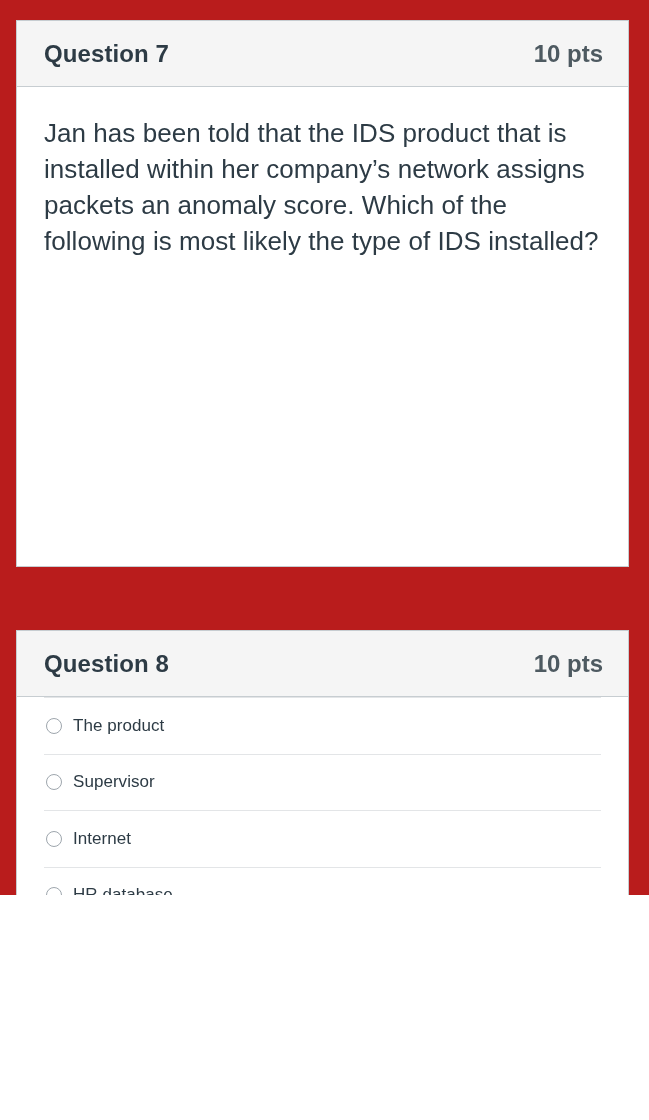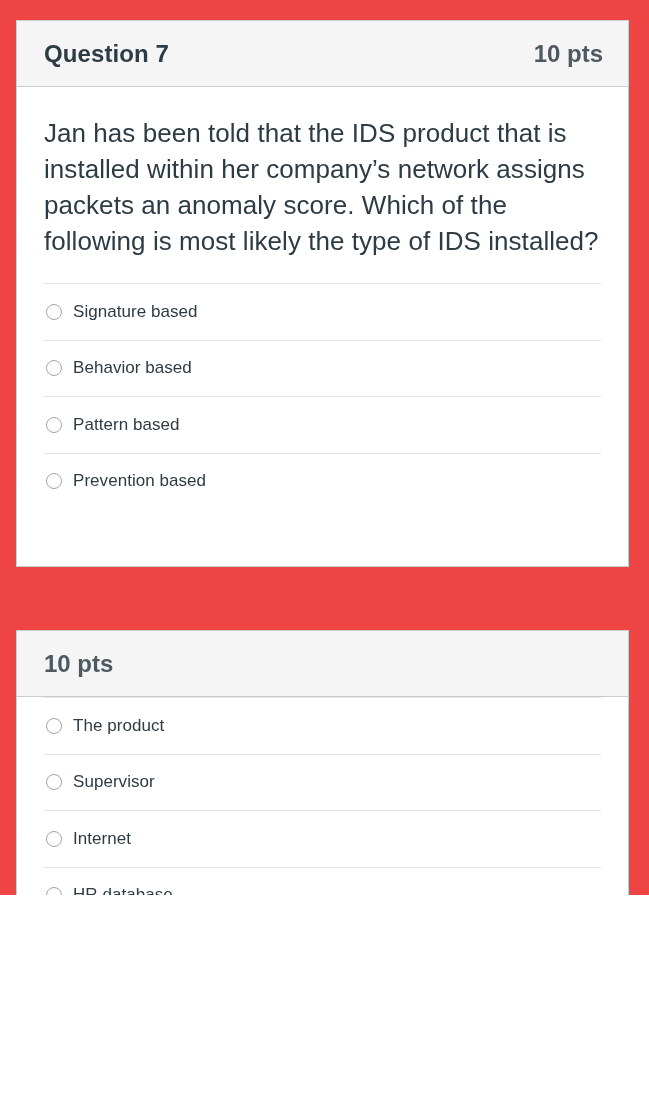--- a/index.html
+++ b/index.html
@@ -9,21 +9,21 @@
     background: #ffffff;
     width: 649px;
     height: 1120px;
     font-family: "Liberation Sans", sans-serif;
     -webkit-font-smoothing: antialiased;
   }
   .page {
     position: relative;
     width: 649px;
     height: 895px;
-    background: #ef4444;
+    background: #b91c1c;
     overflow: hidden;
   }
   .question-card {
     position: absolute;
     left: 16px;
     width: 613px;
     background: #ffffff;
     border: 1px solid #c7cdd1;
   }
   #card-q7 { top: 20px; height: 547px; }
@@ -100,44 +100,26 @@
 
 <div class="page">
 
   <div class="question-card" id="card-q7">
     <div class="card-header">
       <span class="question-name">Question 7</span>
       <span class="question-points">10 pts</span>
     </div>
     <div class="card-body">
       <div class="question-text">Jan has been told that the IDS product that is installed within her company’s network assigns packets an anomaly score. Which of the following is most likely the type of IDS installed?</div>
-      <div class="answers">
-        <div class="answer-row">
-          <span class="radio"></span>
-          <span class="answer-label">Signature based</span>
-        </div>
-        <div class="answer-row">
-          <span class="radio"></span>
-          <span class="answer-label">Behavior based</span>
-        </div>
-        <div class="answer-row">
-          <span class="radio"></span>
-          <span class="answer-label">Pattern based</span>
-        </div>
-        <div class="answer-row">
-          <span class="radio"></span>
-          <span class="answer-label">Prevention based</span>
-        </div>
-        <div class="answers-tail"></div>
-      </div>
     </div>
   </div>
 
   <div class="question-card" id="card-q8">
     <div class="card-header">
+      <span class="question-name">Question 8</span>
       <span class="question-points">10 pts</span>
     </div>
     <div class="card-body">
       <div class="answers">
         <div class="answer-row">
           <span class="radio"></span>
           <span class="answer-label">The product</span>
         </div>
         <div class="answer-row">
           <span class="radio"></span>

